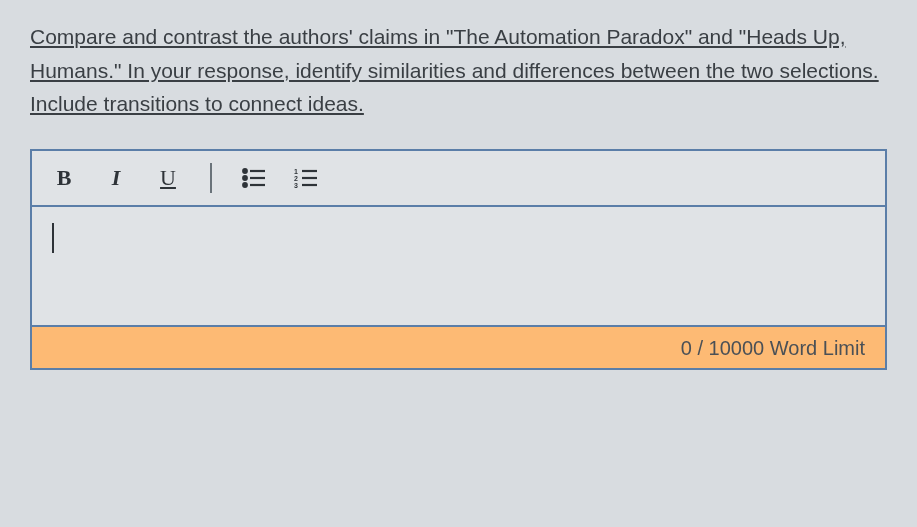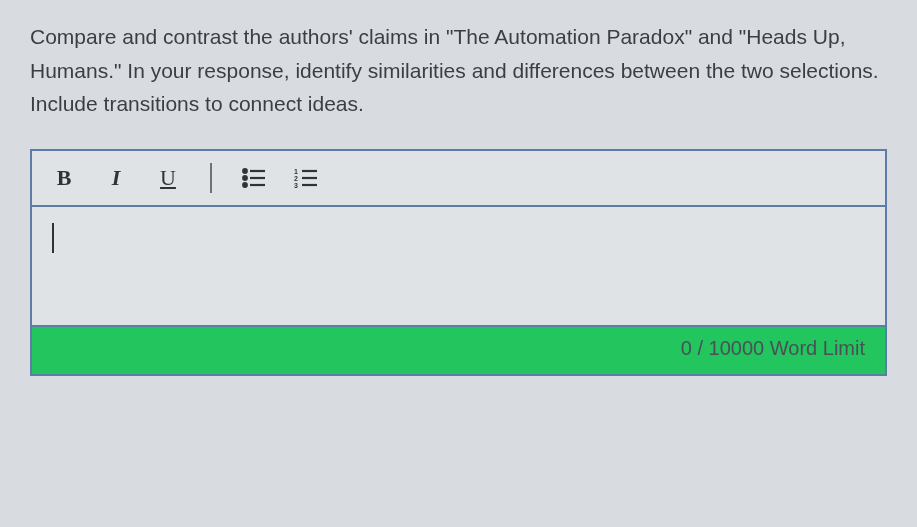--- a/index.html
+++ b/index.html
@@ -14,20 +14,21 @@
       height: 527px;
       padding: 20px 30px;
       color: #3a3f44;
     }
     .prompt-text {
       font-size: 21px;
       line-height: 1.6;
       color: #3a3f44;
       margin-bottom: 28px;
       font-weight: 500;
+      text-decoration: underline;
     }
     .editor-container {
       border: 2px solid #5b7ea8;
       background: #e0e3e6;
     }
     .toolbar {
       display: flex;
       align-items: center;
       gap: 28px;
       padding: 12px 20px;
@@ -80,22 +81,22 @@
       width: 2px;
       height: 30px;
       background: #2e3338;
       position: absolute;
       left: 20px;
       top: 16px;
     }
     .footer {
       display: flex;
       justify-content: flex-end;
-      padding: 10px 20px 14px;
-      background: #22c55e;
+      padding: 10px 20px 8px;
+      background: #fdba74;
     }
     .word-limit {
       font-size: 20px;
       color: #4a5056;
     }
   </style>
 </head>
 <body>
 
 <div class="prompt-text">Compare and contrast the authors' claims in "The Automation Paradox" and "Heads Up, Humans." In your response, identify similarities and differences between the two selections. Include transitions to connect ideas.</div>

